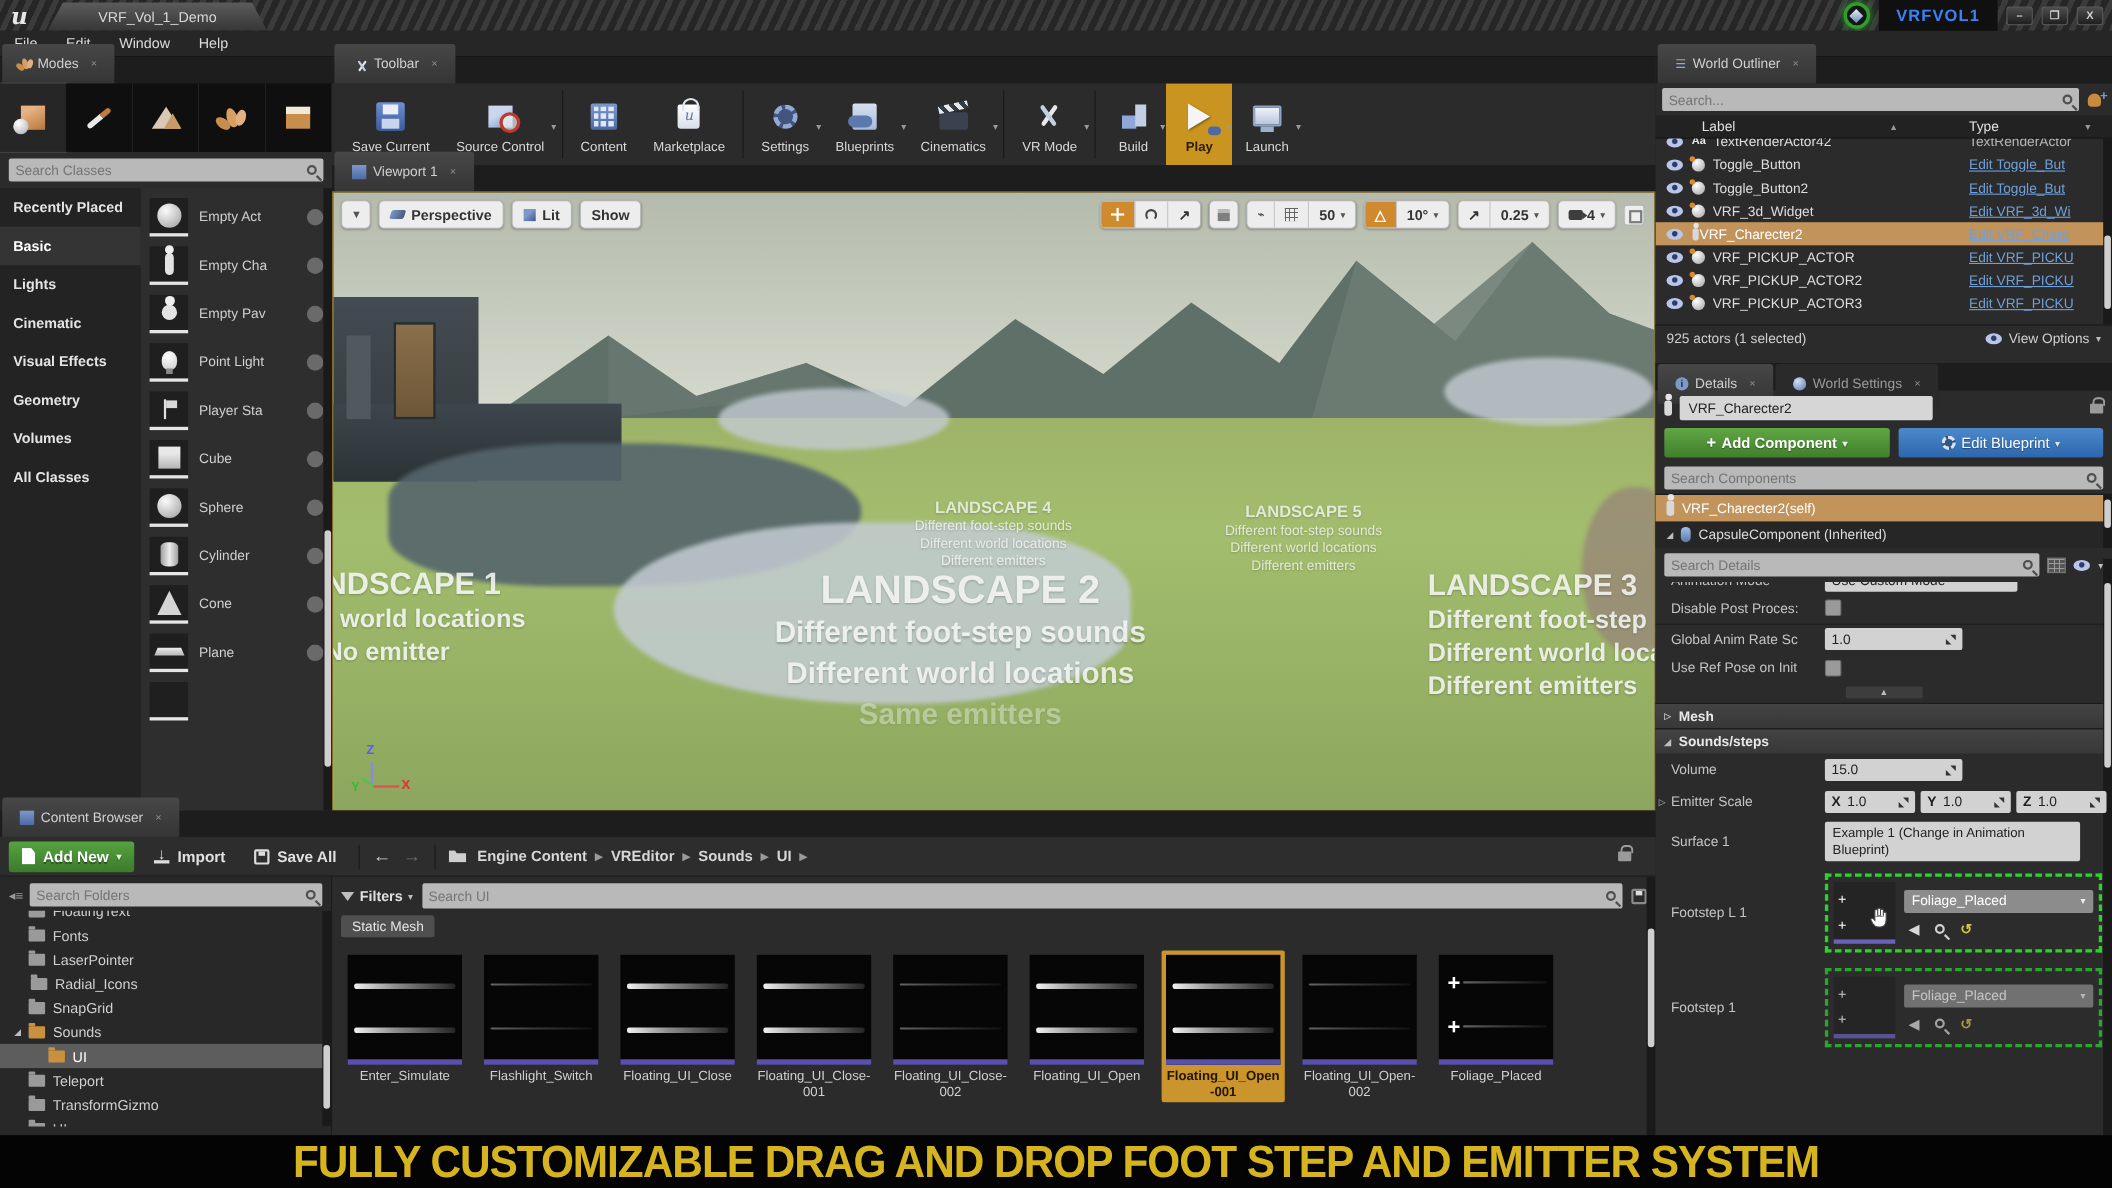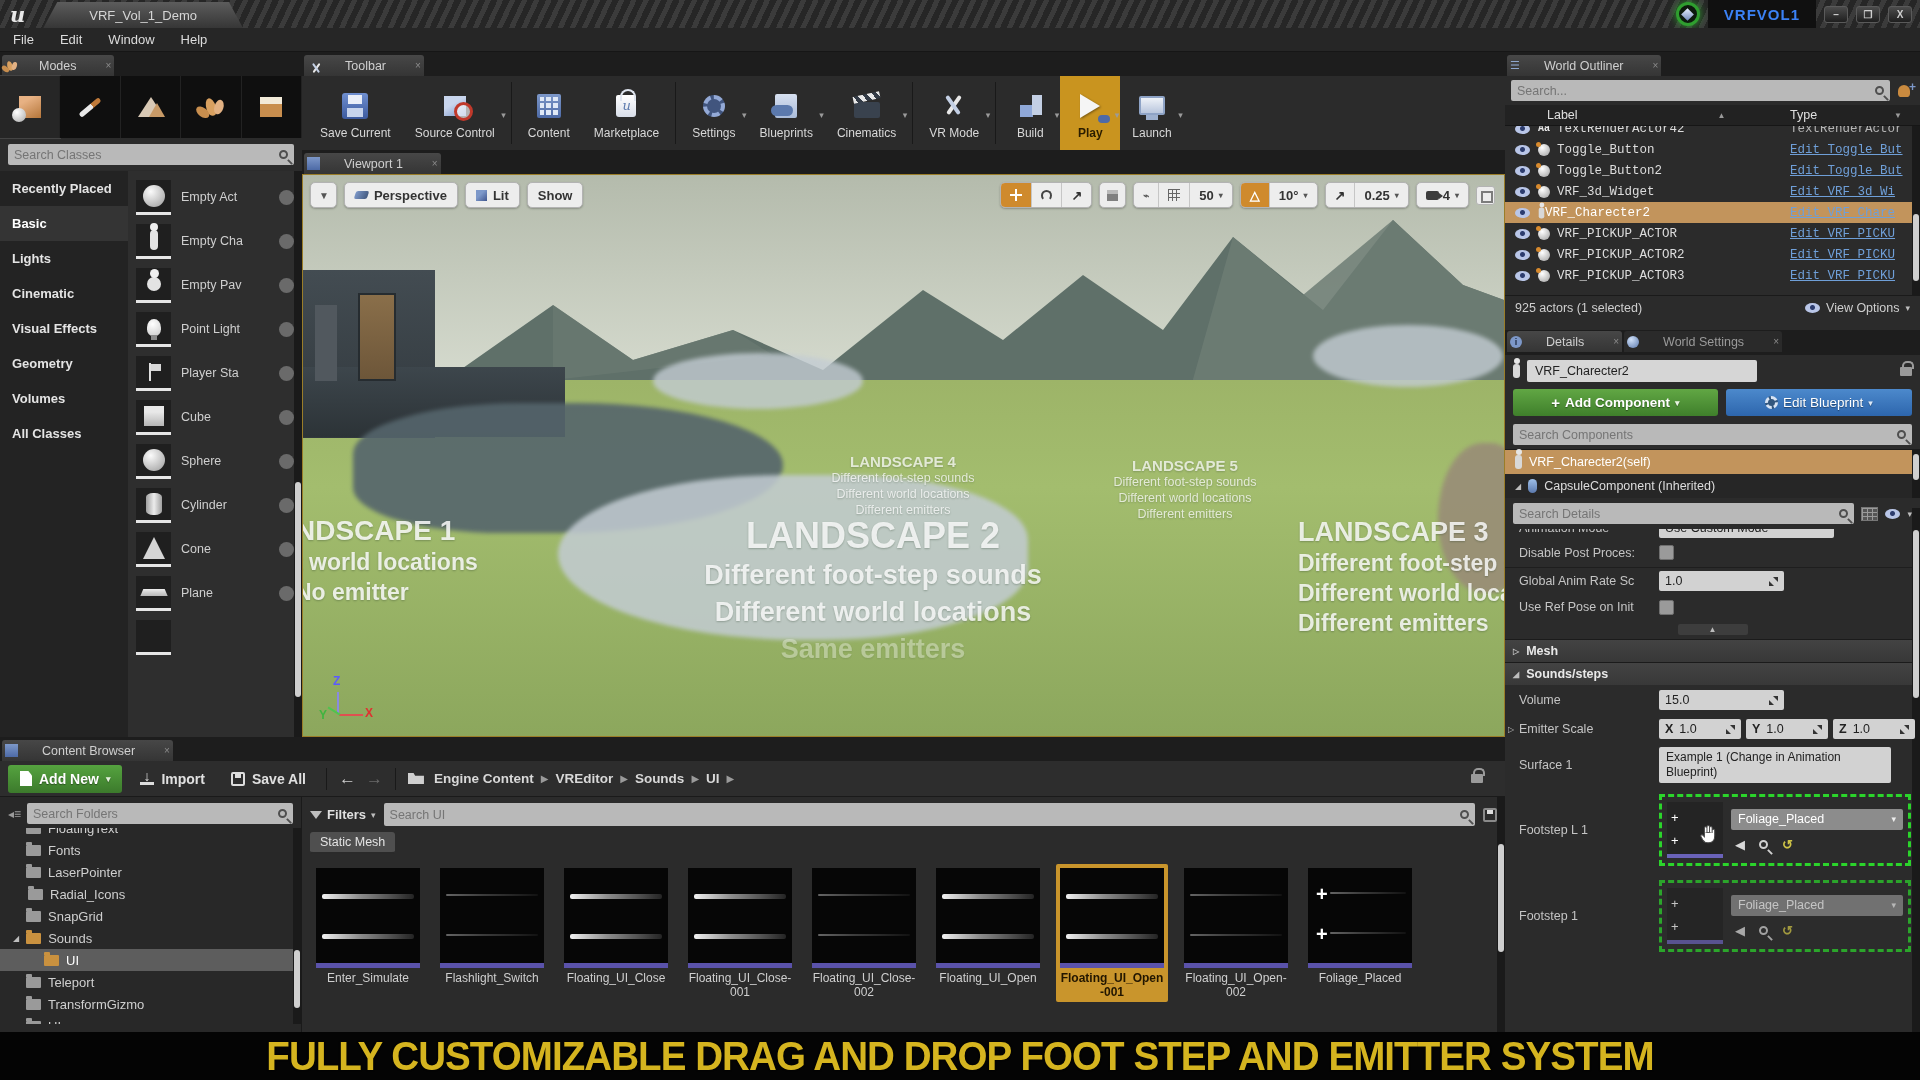--- a/index.html
+++ b/index.html
@@ -23,21 +23,21 @@
     background:linear-gradient(#4c4c4c,#1f1f1f); color:#cfcfcf; font-size:10px; font-weight:bold;
     display:flex; align-items:center; justify-content:center; }
 
   
   .menubar { position:absolute; left:0; top:28px; width:100%; height:24px; background:#262626; display:flex; align-items:center; border-bottom:1px solid #161616; }
   .menu-item { padding:0 13px; color:#dcdcdc; font-size:13px; }
 
   
   .panel { position:absolute; background:#2b2b2b; }
   .tabstrip { height:24px; background:#1d1d1d; display:flex; align-items:flex-end; gap:2px; padding-left:2px; }
-  .ptab { display:inline-flex; align-items:center; gap:24px; height:21px; padding:0 3px;
+  .ptab { display:inline-flex; align-items:center; gap:6px; height:36px; padding:0 16px;
     background:linear-gradient(#474747,#353535); color:#cfcfcf; font-size:12.5px; border-radius:3px 3px 0 0; }
   .ptab.dim { background:#2a2a2a; color:#9a9a9a; }
   .ptab .x { color:#8b8b8b; font-size:10px; margin-left:5px; }
   .ptab .tico { display:inline-block; }
 
   .searchbox { display:flex; align-items:center; background:#b9b9b9; border-radius:2px; height:21px; padding:0 6px; }
   .searchbox input { flex:1; border:none; outline:none; background:transparent; color:#4c4c4c; font-size:12.5px; font-family:inherit; min-width:0; }
   .mag { width:9px; height:9px; border:2px solid #4f4f4f; border-radius:50%; position:relative; flex:none; }
   .mag::after { content:""; position:absolute; width:2px; height:6px; background:#4f4f4f; left:8px; top:7px; transform:rotate(-45deg); }
 
@@ -160,21 +160,21 @@
   .bldg { position:absolute; background:#39424a; }
 
   
   #outliner { left:1505px; top:52px; width:415px; height:278px; }
   .ol-search { display:flex; align-items:center; gap:6px; margin:4px 6px; }
   .ol-search .searchbox { flex:1; }
   .addactor { width:18px; height:14px; position:relative; }
   .addactor::before { content:""; position:absolute; left:2px; top:1px; width:12px; height:12px; border-radius:50% 50% 30% 30%; background:#c98a3f; }
   .addactor::after { content:"+"; position:absolute; right:-2px; top:-4px; color:#7d98c9; font-weight:bold; font-size:12px; }
   .ol-header { height:21px; background:#222; display:flex; align-items:center; border-bottom:1px solid #161616; font-size:12.5px; color:#e0e0e0; }
-  .ol-rows { position:relative; overflow:hidden; height:169px;font-family:Liberation Mono, monospace; }
+  .ol-rows { position:relative; overflow:hidden; height:169px; }
   .ol-row { height:21px; display:flex; align-items:center; font-size:12.5px; }
   .ol-row.sel { background:#c2945c; }
   .ol-row .lbl { color:#ddd; white-space:nowrap; overflow:hidden; }
   .ol-row.sel .lbl { color:#fff; }
   .ol-row .typ { position:absolute; left:285px; color:#b5b5b5; white-space:nowrap; }
   .ol-row .typ.link { color:#6f9fd8; text-decoration:underline; }
   .eyeico { width:15px; height:10px; border-radius:50%; background:radial-gradient(circle at 50% 45%,#2c3c6e 0 2px,#b9c6e8 3px); margin:0 8px 0 10px; flex:none; }
   .act-ico { width:12px; height:12px; border-radius:50%; background:radial-gradient(circle at 35% 30%,#fff,#9f9f9f); position:relative; margin-right:7px; flex:none; }
   .act-ico::after { content:""; position:absolute; left:-2px; top:-2px; width:5px; height:5px; border-radius:50%; background:#d88a2d; }
   .act-aa { font-size:10px; font-weight:bold; color:#e8e8e8; margin-right:7px; }

